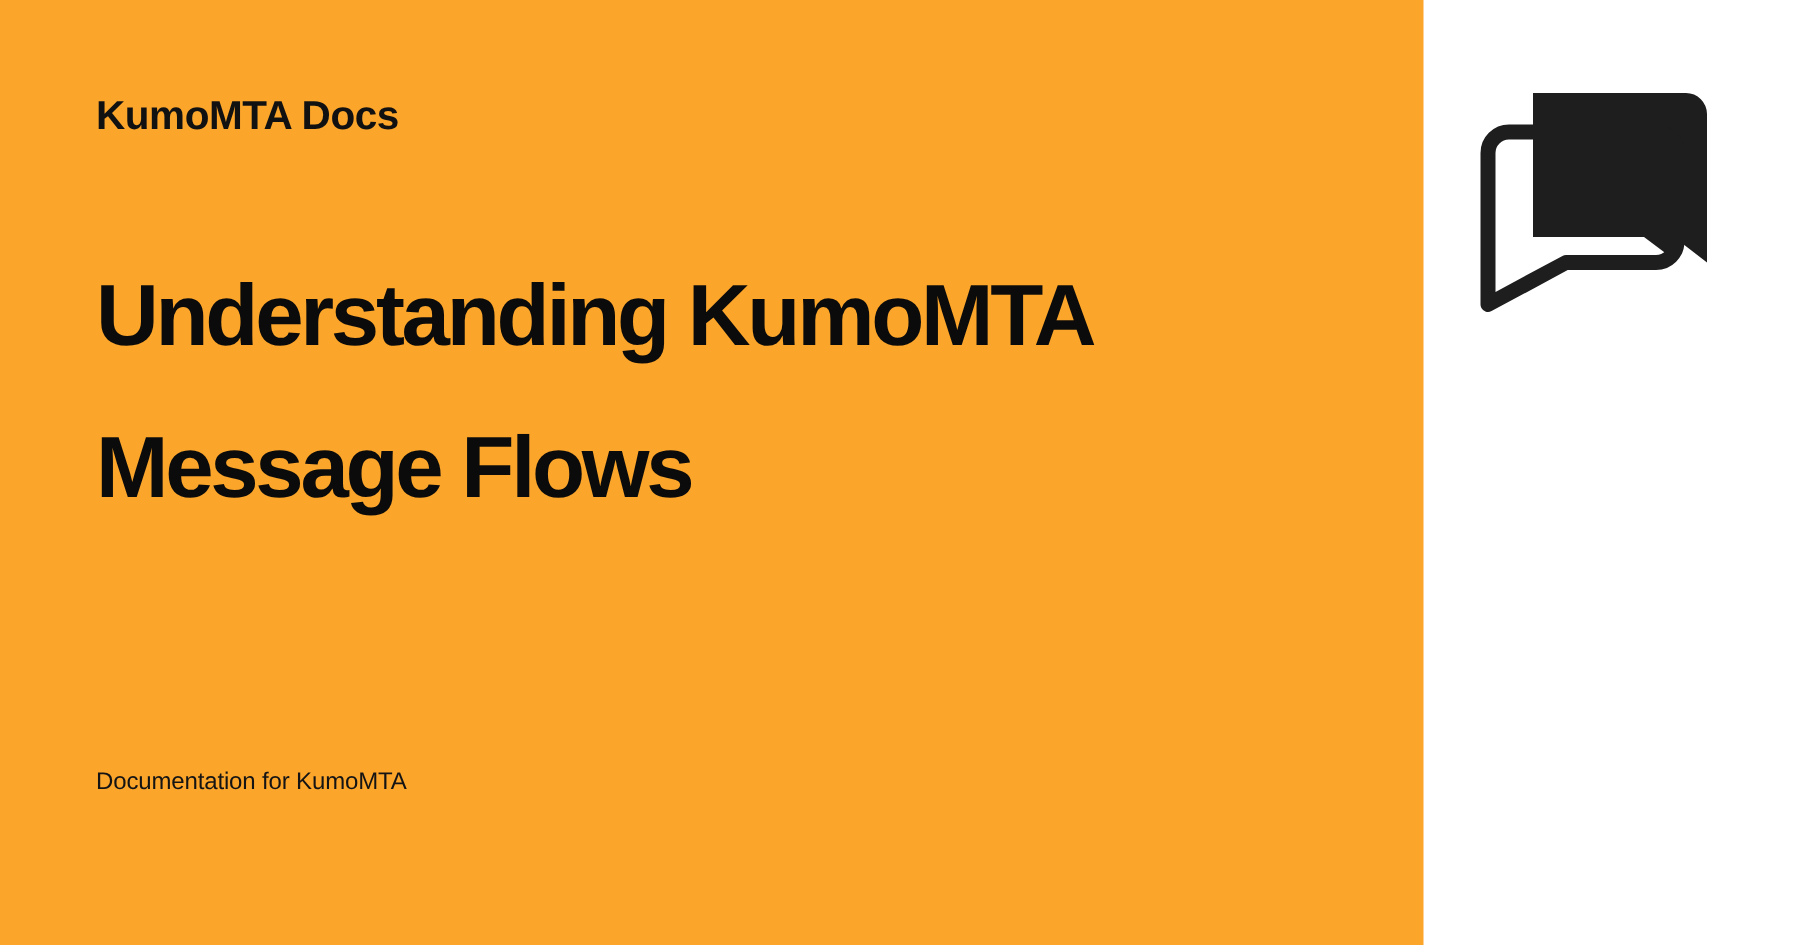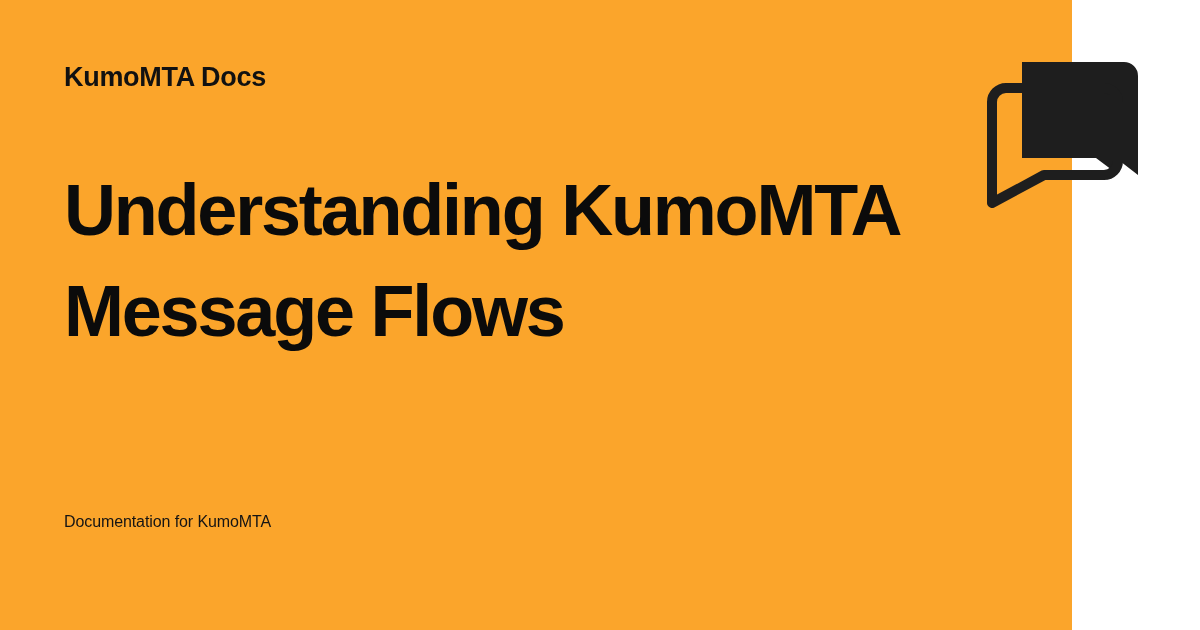--- a/index.html
+++ b/index.html
@@ -9,21 +9,21 @@
   body {
     width: 1200px;
     height: 630px;
     overflow: hidden;
     font-family: "Liberation Sans", sans-serif;
     -webkit-font-smoothing: antialiased;
   }
 
   .og-card {
     position: relative;
-    width: 1072px;
+    width: 949px;
     height: 630px;
     background: #FBA52B;
     box-sizing: border-box;
   }
 
   
   .site-name {
     position: absolute;
     left: 64px;
     top: 64px;
@@ -49,21 +49,21 @@
     height: 155px;
   }
 
   
   .headline {
     position: absolute;
     left: 64px;
     top: 160px;
     width: 880px;
     margin: 0;
-    font-size: 72px;
+    font-size: 58px;
     font-weight: 700;
     line-height: 101px;
     letter-spacing: -2.2px;
     color: #0B0B0B;
   }
 
   
   .subtitle {
     position: absolute;
     left: 64px;

